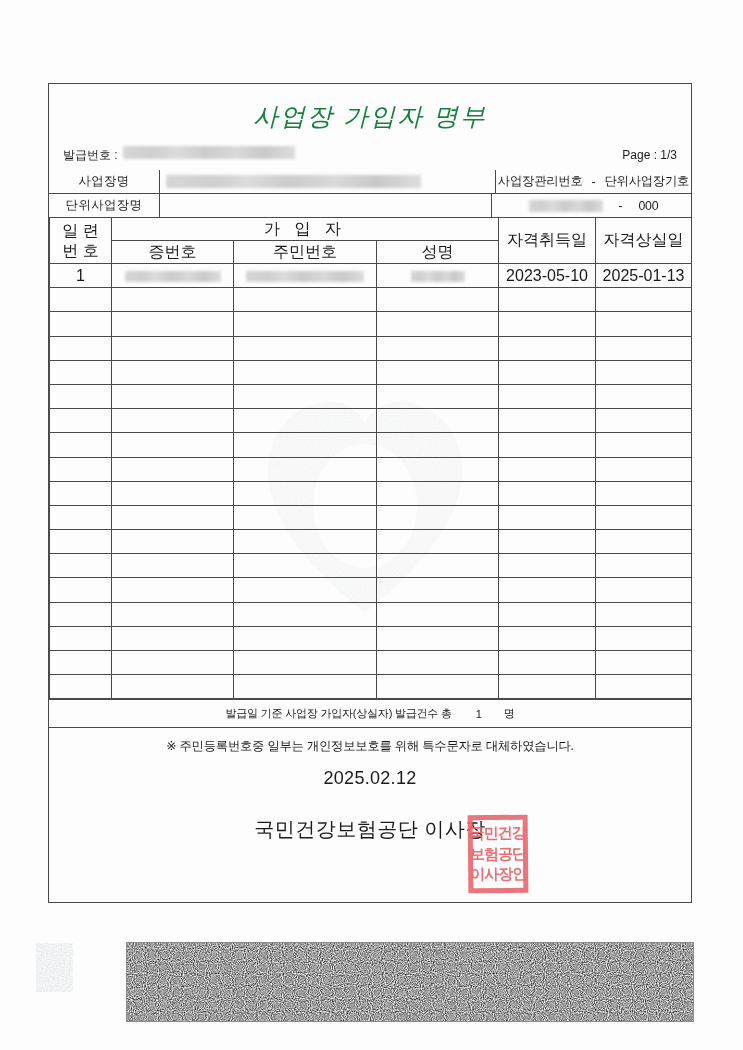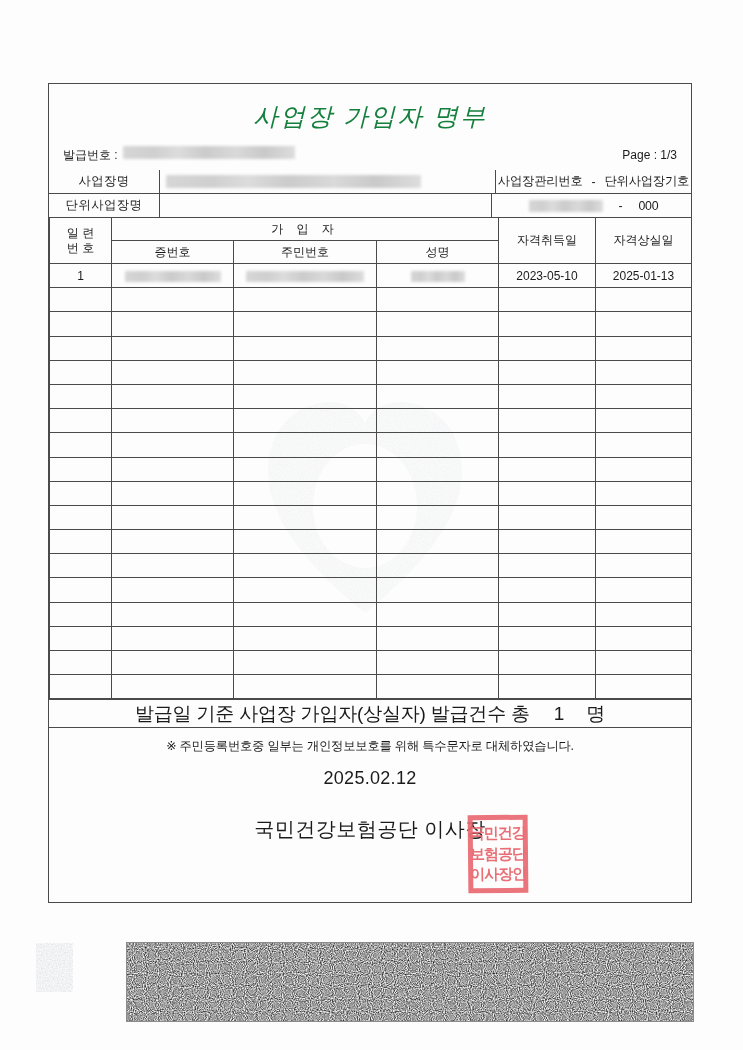--- a/index.html
+++ b/index.html
@@ -121,21 +121,21 @@
     gap: 9px;
     letter-spacing: -0.2px;
   }
   .cell-right.values { justify-content: center; gap: 16px; padding-left: 4px; }
 
   
   #member-table {
     width: 100%;
     border-collapse: collapse;
     table-layout: fixed;
-    font-size: 12px;
+    font-size: 16px;
     padding-left: 28px;
   }
   #member-table th, #member-table td {
     border: 1.2px solid #4a4a4a;
     text-align: center;
     padding: 0;
     background: transparent;
   }
   #member-table th { font-weight: 400; }
   .th-seq   { width: 62px;  height: 44px; line-height: 1.22; }
@@ -153,21 +153,21 @@
   #row1-name-redact { width: 54px; height: 11px; }
 
   
   #summary-row {
     border-top: 1.5px solid #4a4a4a;
     border-bottom: 1.4px solid #4a4a4a;
     height: 27px;
     display: flex;
     align-items: center;
     justify-content: center;
-    font-size: 19px;
+    font-size: 11px;
     letter-spacing: -0.2px;
   }
   #summary-row .cnt { display: inline-block; margin: 0 22px 0 24px; }
 
   
   #footer-area {
     padding-top: 10px;
     text-align: center;
     position: relative;
   }

